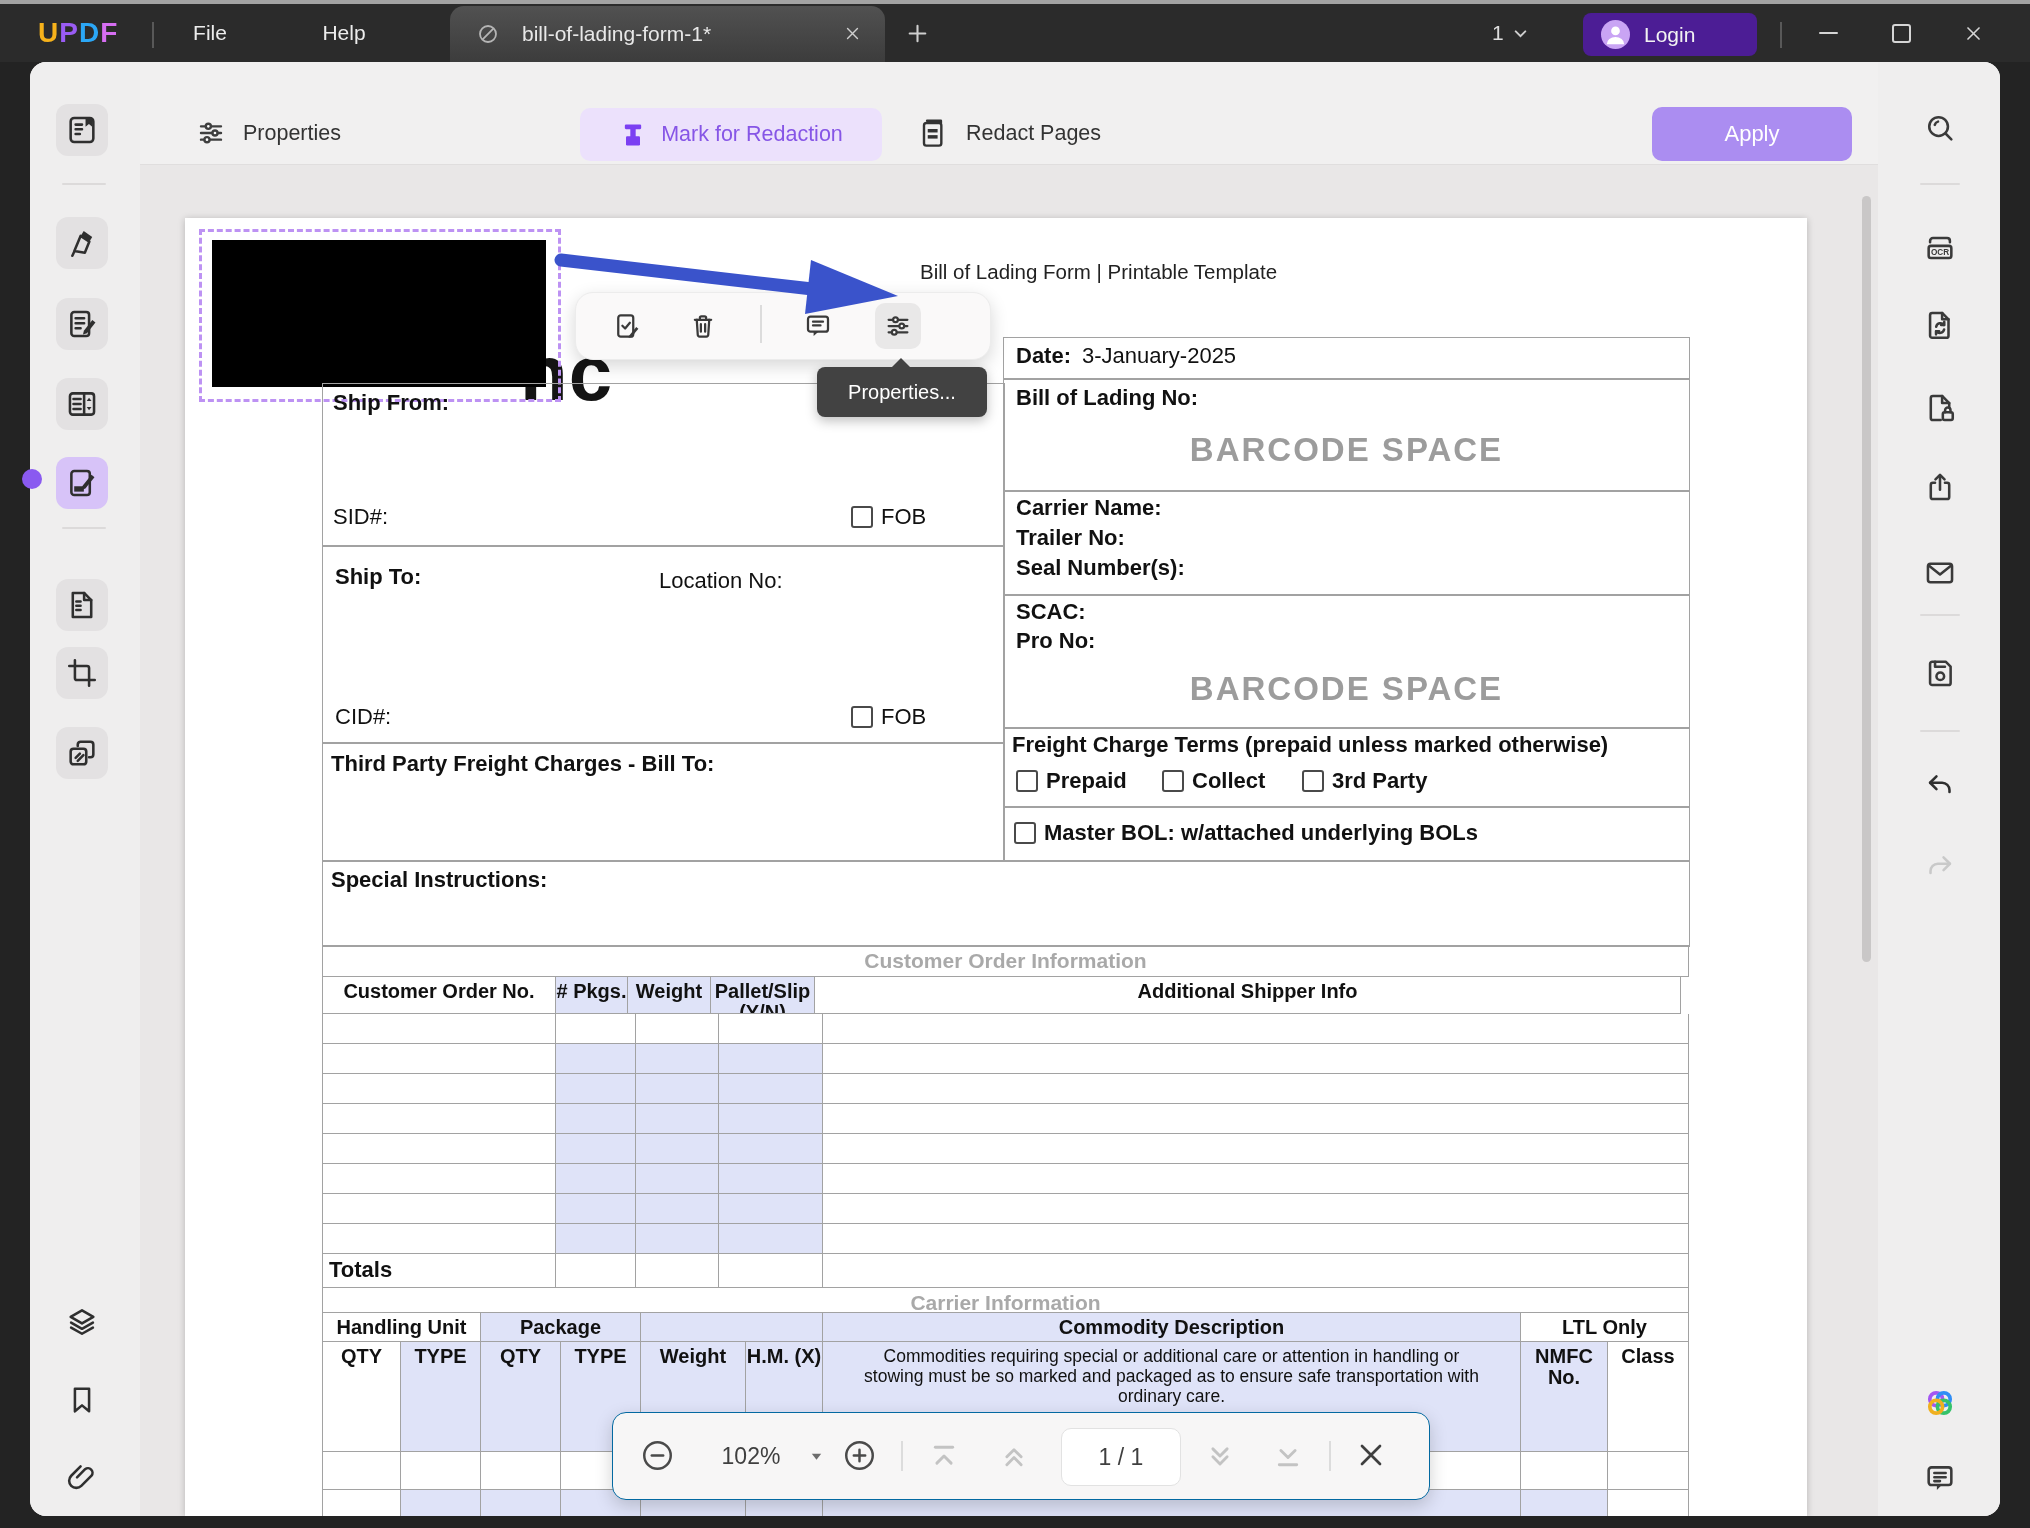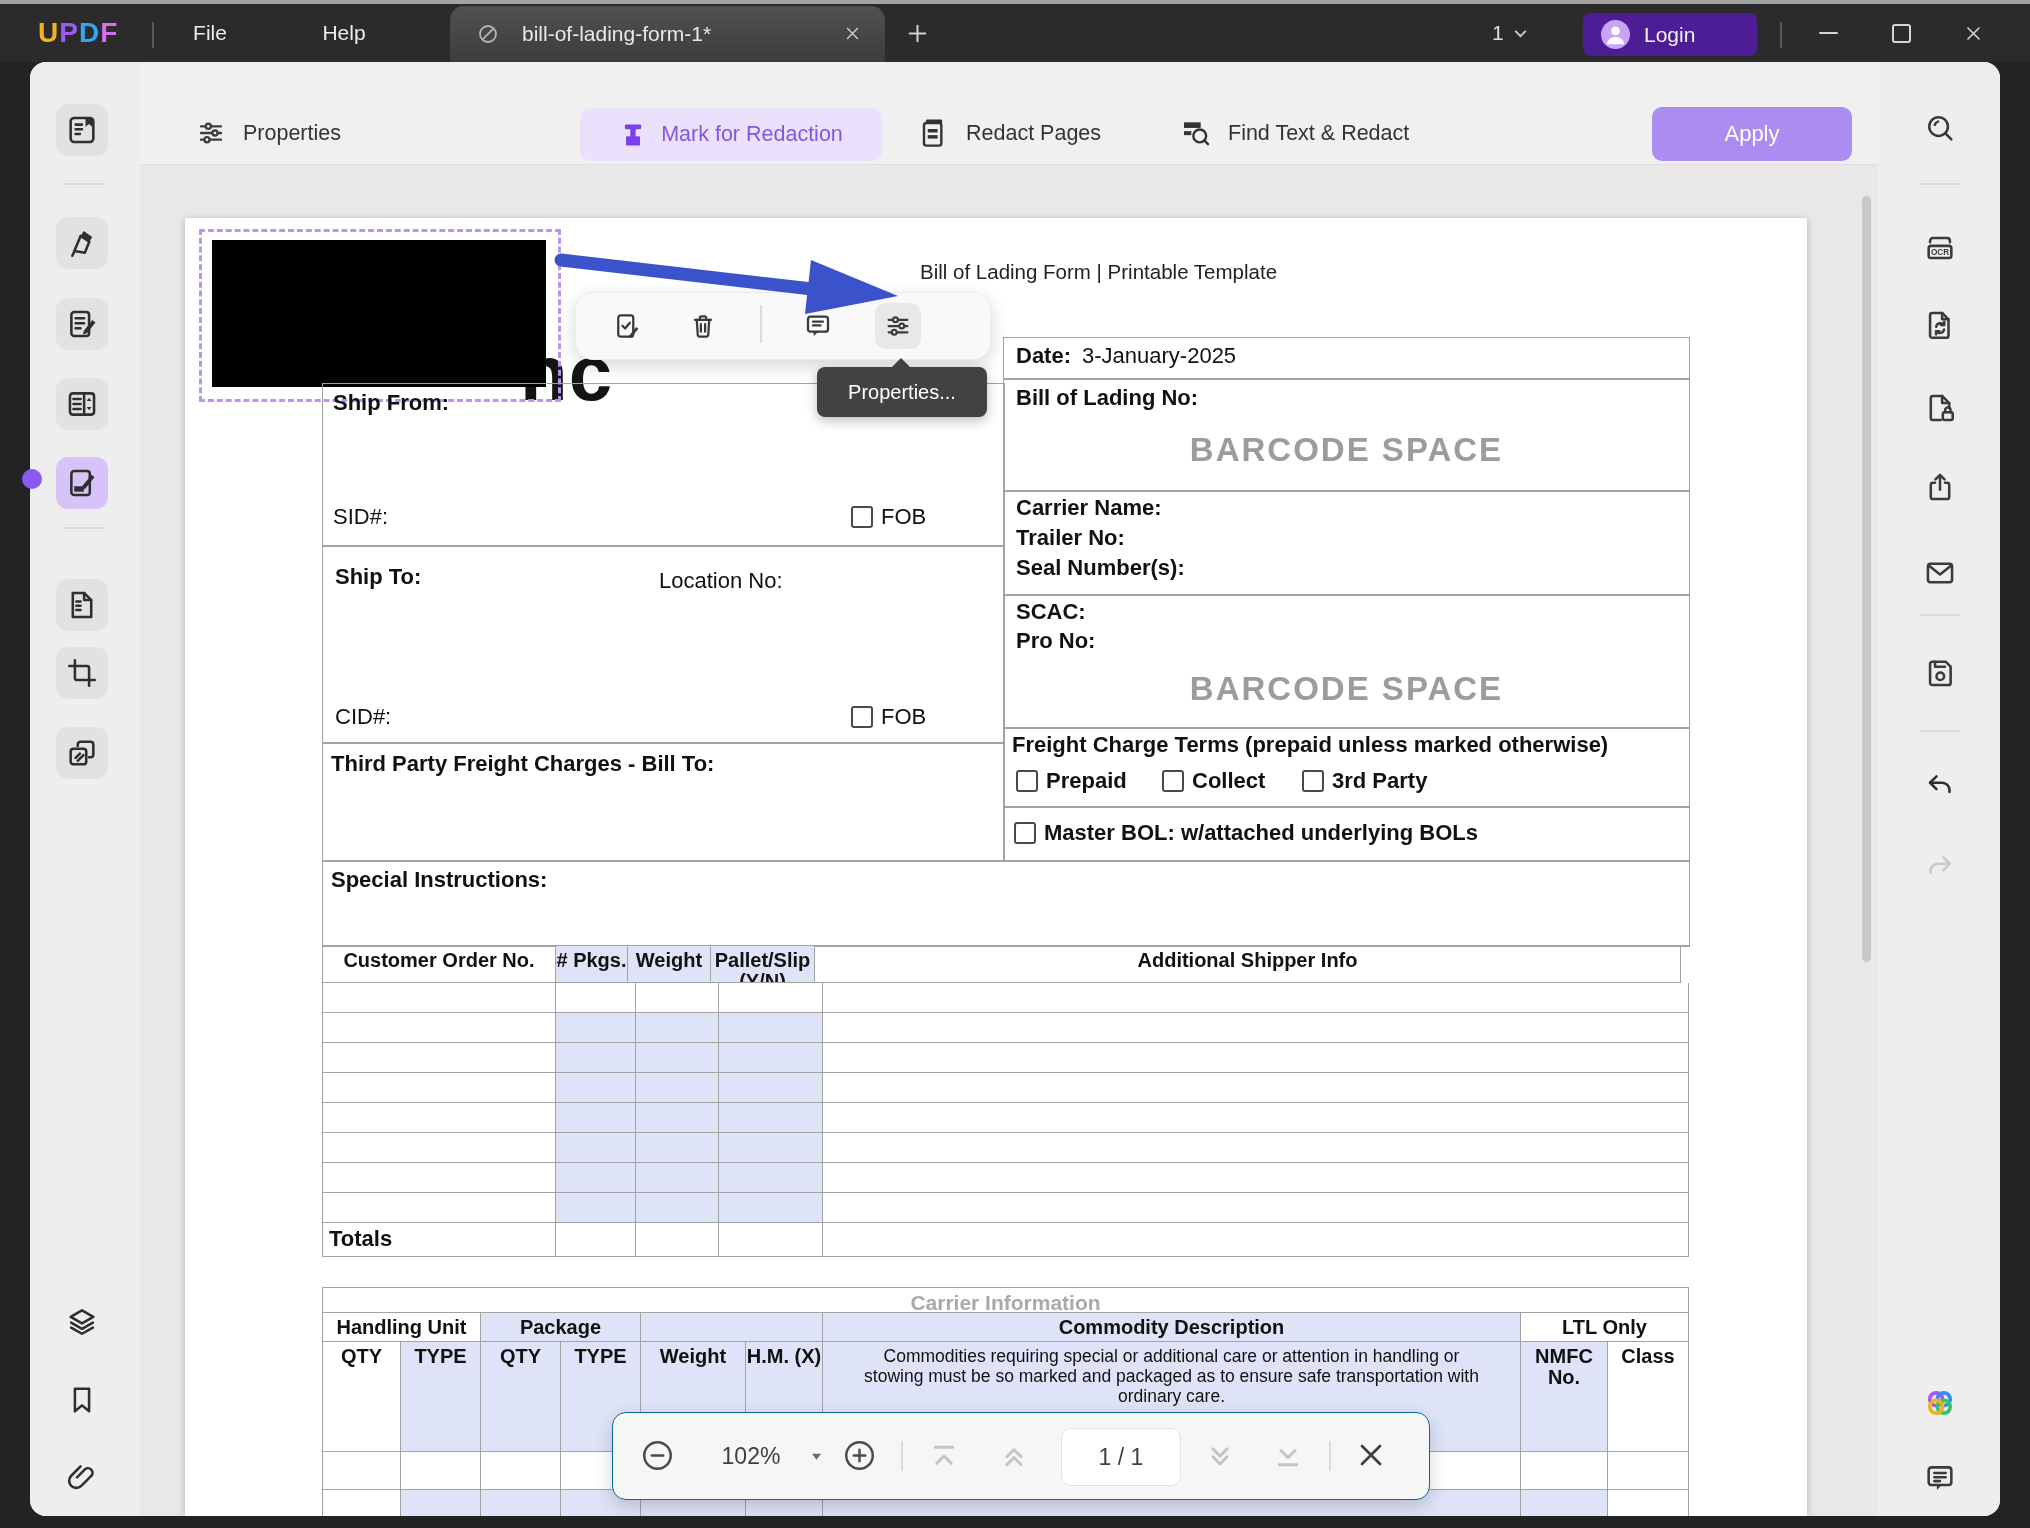--- a/index.html
+++ b/index.html
@@ -176,31 +176,20 @@
     <span id="ic-redactpages" style="display:flex">
         <svg width="32" height="32" viewBox="0 0 24 24" style="color:#333">
           <path d="M6.8 2.8h10.4v1.5" stroke="currentColor" fill="none" stroke-width="1.8" stroke-linecap="round" stroke-linejoin="round"></path>
           <rect x="4.5" y="4.5" width="13" height="17" rx="1.8" stroke="currentColor" fill="none" stroke-width="1.8" stroke-linecap="round" stroke-linejoin="round"></rect>
           <rect x="7.3" y="9" width="7.4" height="2.6" fill="currentColor" stroke="none"></rect>
           <rect x="7.3" y="13.6" width="7.4" height="2.6" fill="currentColor" stroke="none"></rect>
         </svg>
       </span>
     <span>Redact Pages</span>
   </div>
-  <div class="tbtn" style="left:1180px">
-    <span id="ic-findtext" style="display:flex">
-        <svg width="32" height="32" viewBox="0 0 24 24" style="color:#333">
-          <rect x="3" y="4" width="12.5" height="4.2" fill="currentColor" stroke="none"></rect>
-          <rect x="3" y="10.6" width="5.5" height="3" fill="currentColor" stroke="none"></rect>
-          <circle cx="14.8" cy="14.2" r="4.8" stroke="currentColor" fill="none" stroke-width="1.8" stroke-linecap="round" stroke-linejoin="round"></circle>
-          <path d="M18.2 17.6L21 20.4" stroke="currentColor" fill="none" stroke-width="1.8" stroke-linecap="round" stroke-linejoin="round"></path>
-        </svg>
-      </span>
-    <span>Find Text &amp; Redact</span>
-  </div>
   <div class="applybtn">Apply</div>
 
   <div class="page"></div>
   <div class="scrollbar"></div>
 
   <div class="ftitle">Bill of Lading Form | Printable Template</div>
   <div class="bigfrag">nc</div>
   <div class="blackbox"></div>
   <div class="dashed"></div>
 
@@ -250,20 +239,23 @@
     <span class="lb" style="left:188px;top:40px">Collect</span>
     <span class="cb" style="left:298px;top:42px"></span>
     <span class="lb" style="left:328px;top:40px">3rd Party</span>
   </div>
   <div class="cell" style="left:1003px;top:806px;width:685px;height:54px">
     <span class="cb" style="left:10px;top:15px"></span>
     <span class="lb" style="left:40px;top:13px">Master BOL: w/attached underlying BOLs</span>
   </div>
 
   <div class="tbl" id="customer-table" style="top:945px">
+      <div class="trow">
+        <div class="tc secttl" style="width: 1366px; height: 31px;">Customer Order Information</div>
+      </div>
       <div class="trow">
         <div class="tc hd" style="width: 233px; height: 37px;">Customer Order No.</div>
         <div class="tc shade hd" style="width: 72px; height: 37px;"># Pkgs.</div>
         <div class="tc shade hd" style="width: 83px; height: 37px;">Weight</div>
         <div class="tc shade hd" style="width: 104px; height: 37px;">Pallet/Slip (Y/N)</div>
         <div class="tc hd" style="width: 866px; height: 37px;">Additional Shipper Info</div>
       </div>
       <div class="trow">
         <div class="tc" style="width: 233px; height: 30px;"></div>
         <div class="tc" style="width: 80px; height: 30px;"></div>

